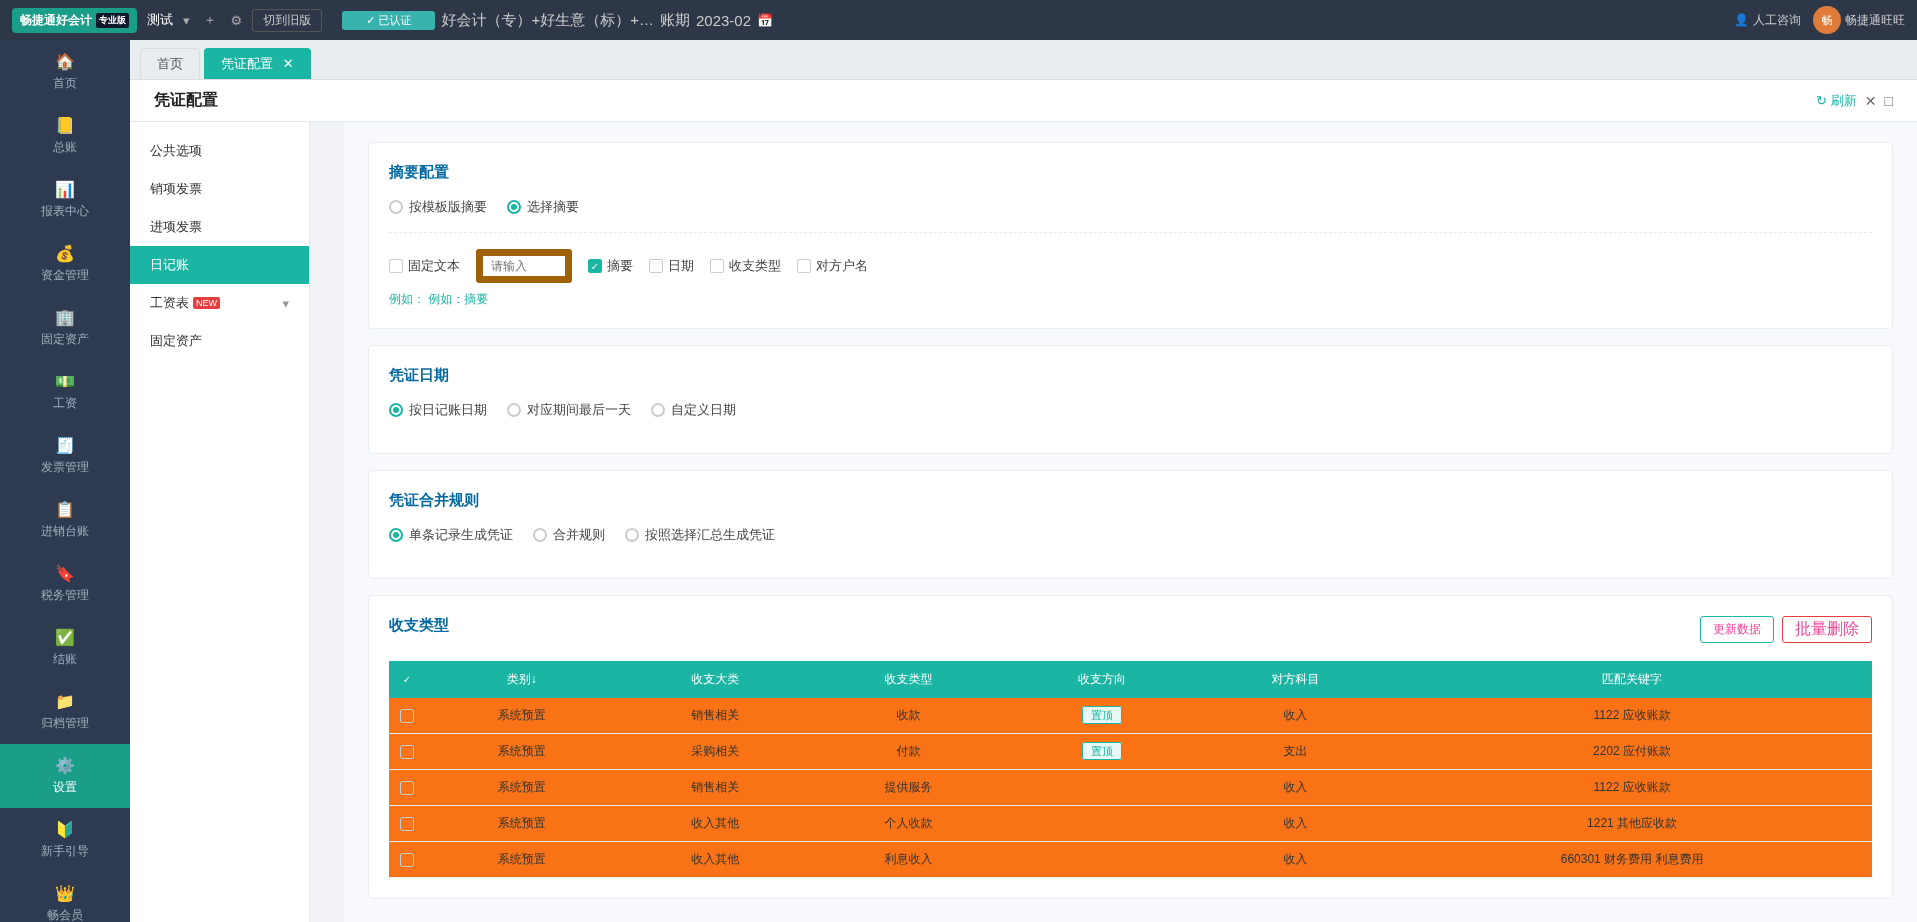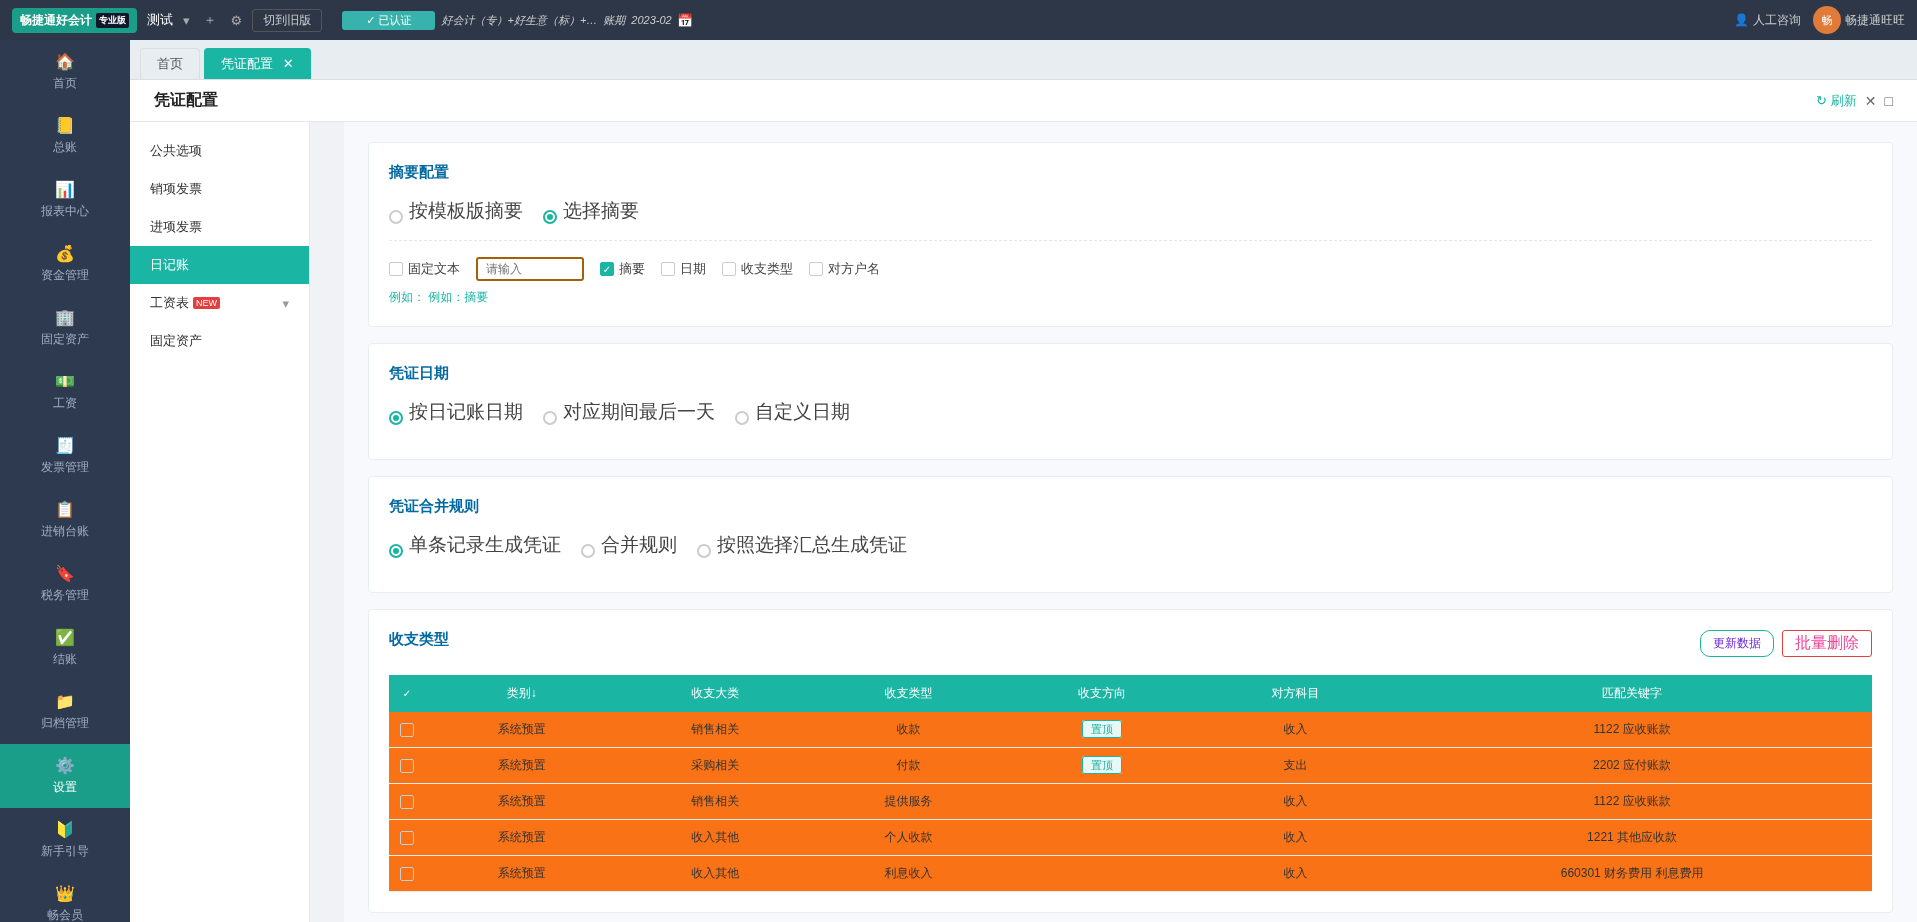--- a/index.html
+++ b/index.html
@@ -7,21 +7,21 @@
 
     
     .topbar { height: 40px; background: #2d3748; display: flex; align-items: center; padding: 0 12px; gap: 10px; flex-shrink: 0; }
     .topbar-logo { color: #fff; font-size: 12px; font-weight: bold; display: flex; align-items: center; gap: 4px; background: #1a9e8a; padding: 4px 8px; border-radius: 4px; }
     .topbar-logo .badge { background: #0f172a; color: #fff; font-size: 9px; padding: 1px 3px; border-radius: 2px; }
     .topbar-title { color: #fff; font-size: 13px; }
     .topbar-dropdown { color: #aaa; cursor: pointer; }
     .topbar-btn { background: none; border: 1px solid #555; color: #ccc; padding: 2px 10px; border-radius: 3px; cursor: pointer; font-size: 12px; }
     .topbar-tags { display: flex; align-items: center; gap: 6px; margin-left: 10px; }
     .tag-certified { background: #38b2ac; color: #fff; padding: 2px 24px; border-radius: 3px; font-size: 11px; }
-    .tag-info { color: #ccc; font-size: 11px; font-style: italic; }
+    .tag-info { color: #ccc; font-size: 15px; }
     .topbar-right { display: flex; align-items: center; gap: 12px; margin-left: auto; }
     .topbar-right-item { color: #ccc; font-size: 12px; display: flex; align-items: center; gap: 4px; cursor: pointer; }
     .avatar { width: 28px; height: 28px; border-radius: 50%; background: #e07b3a; display: flex; align-items: center; justify-content: center; color: #fff; font-size: 11px; }
 
     
     .main-layout { display: flex; flex: 1; overflow: hidden; }
 
     
     .sidebar { width: 130px; background: #2d3a4f; display: flex; flex-direction: column; flex-shrink: 0; }
     .sidebar-item { display: flex; flex-direction: column; align-items: center; padding: 12px 6px; cursor: pointer; color: #a0aec0; font-size: 12px; gap: 4px; }
@@ -53,36 +53,36 @@
     
     .right-panel { flex: 1; overflow-y: auto; padding: 20px 24px; background: #f7f9fc; }
 
     
     .section { background: #fff; border-radius: 4px; padding: 20px; margin-bottom: 16px; border: 1px solid #e8edf2; }
     .section-title { font-size: 15px; font-weight: bold; color: #0369a1; margin-bottom: 16px; }
     .section-divider { border: none; border-top: 1px dashed #e2e8f0; margin: 16px 0; }
 
     
     .radio-group { display: flex; align-items: center; gap: 20px; margin-bottom: 14px; }
-    .radio-item { display: flex; align-items: flex-end; gap: 6px; cursor: pointer; color: #444; font-size: 19px; }
+    .radio-item { display: flex; align-items: center; gap: 6px; cursor: pointer; color: #444; font-size: 13px; }
     .radio-circle { width: 14px; height: 14px; border-radius: 50%; border: 2px solid #ccc; display: flex; align-items: center; justify-content: center; }
     .radio-circle.checked { border-color: #1ab5a3; }
     .radio-circle.checked::after { content: ''; width: 6px; height: 6px; border-radius: 50%; background: #1ab5a3; }
 
     
     .checkbox-row { display: flex; align-items: center; gap: 16px; margin-bottom: 4px; flex-wrap: wrap; }
     .checkbox-item { display: flex; align-items: center; gap: 5px; cursor: pointer; color: #444; font-size: 13px; }
     .checkbox-box { width: 14px; height: 14px; border: 1px solid #ccc; display: flex; align-items: center; justify-content: center; border-radius: 2px; }
     .checkbox-box.checked { background: #1ab5a3; border-color: #1ab5a3; color: #fff; font-size: 10px; }
-    .text-input { border: 2px solid #a16207; padding: 3px 8px; border-radius: 3px; font-size: 12px; color: #999; width: 108px; }
+    .text-input { border: 7px solid #a16207; padding: 3px 8px; border-radius: 3px; font-size: 12px; color: #999; width: 96px; }
     .example-text { color: #1ab5a3; font-size: 12px; margin-top: 8px; }
 
     
     .table-toolbar { display: flex; justify-content: flex-end; gap: 8px; margin-bottom: 8px; }
-    .btn-update { background: #fff; border: 1px solid #1ab5a3; color: #6d28d9; padding: 4px 12px; border-radius: 10px; cursor: pointer; font-size: 12px; }
+    .btn-update { background: #fff; border: 1px solid #1ab5a3; color: #ec4899; padding: 4px 12px; border-radius: 3px; cursor: pointer; font-size: 12px; }
     .btn-batch-delete { background: #fff; border: 1px solid #e53e3e; color: #ec4899; padding: 2px 12px; border-radius: 3px; cursor: pointer; font-size: 16px; }
 
     
     .data-table { width: 100%; border-collapse: collapse; }
     .data-table th { background: #1ab5a3; color: #fff; padding: 10px 8px; font-size: 12px; font-weight: normal; text-align: center; border: none; }
     .data-table td { padding: 9px 8px; font-size: 12px; color: #333; text-align: center; border-bottom: 1px solid #e8edf2; background: #f97316; }
     .table-tag-top { background: #e8f8f5; border: 1px solid #1ab5a3; color: #1ab5a3; padding: 2px 8px; border-radius: 3px; font-size: 11px; }
     .page-title { font-size: 16px; font-weight: bold; color: #222; }
     .close-btn { background: none; border: none; font-size: 14px; cursor: pointer; color: #666; }
   </style>

